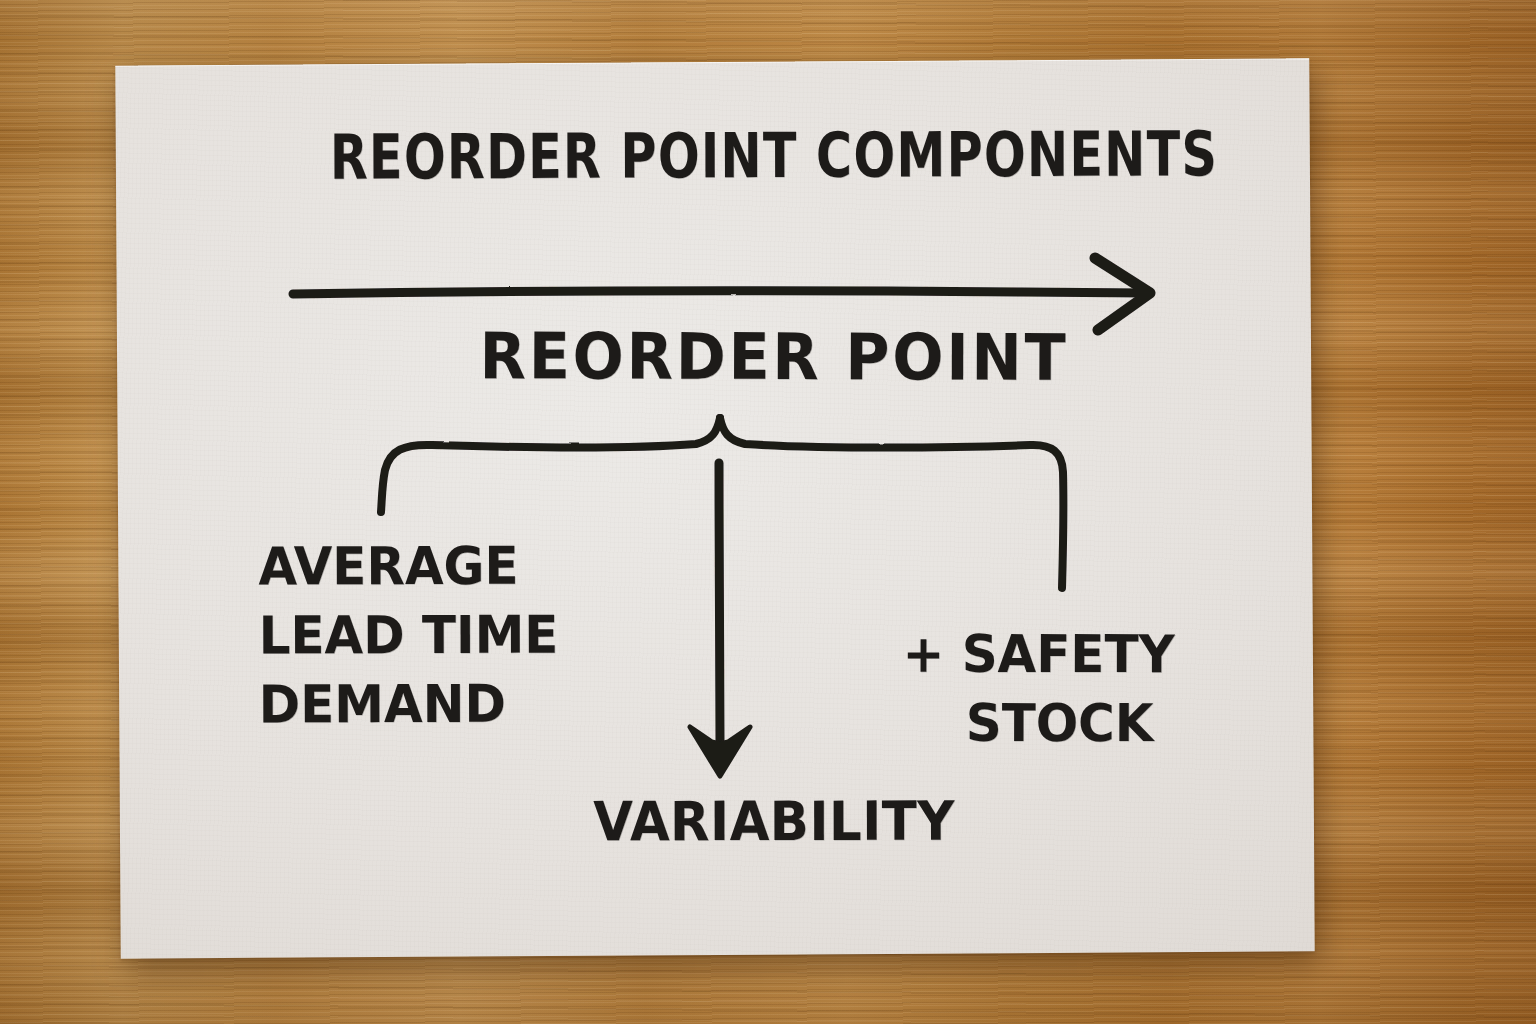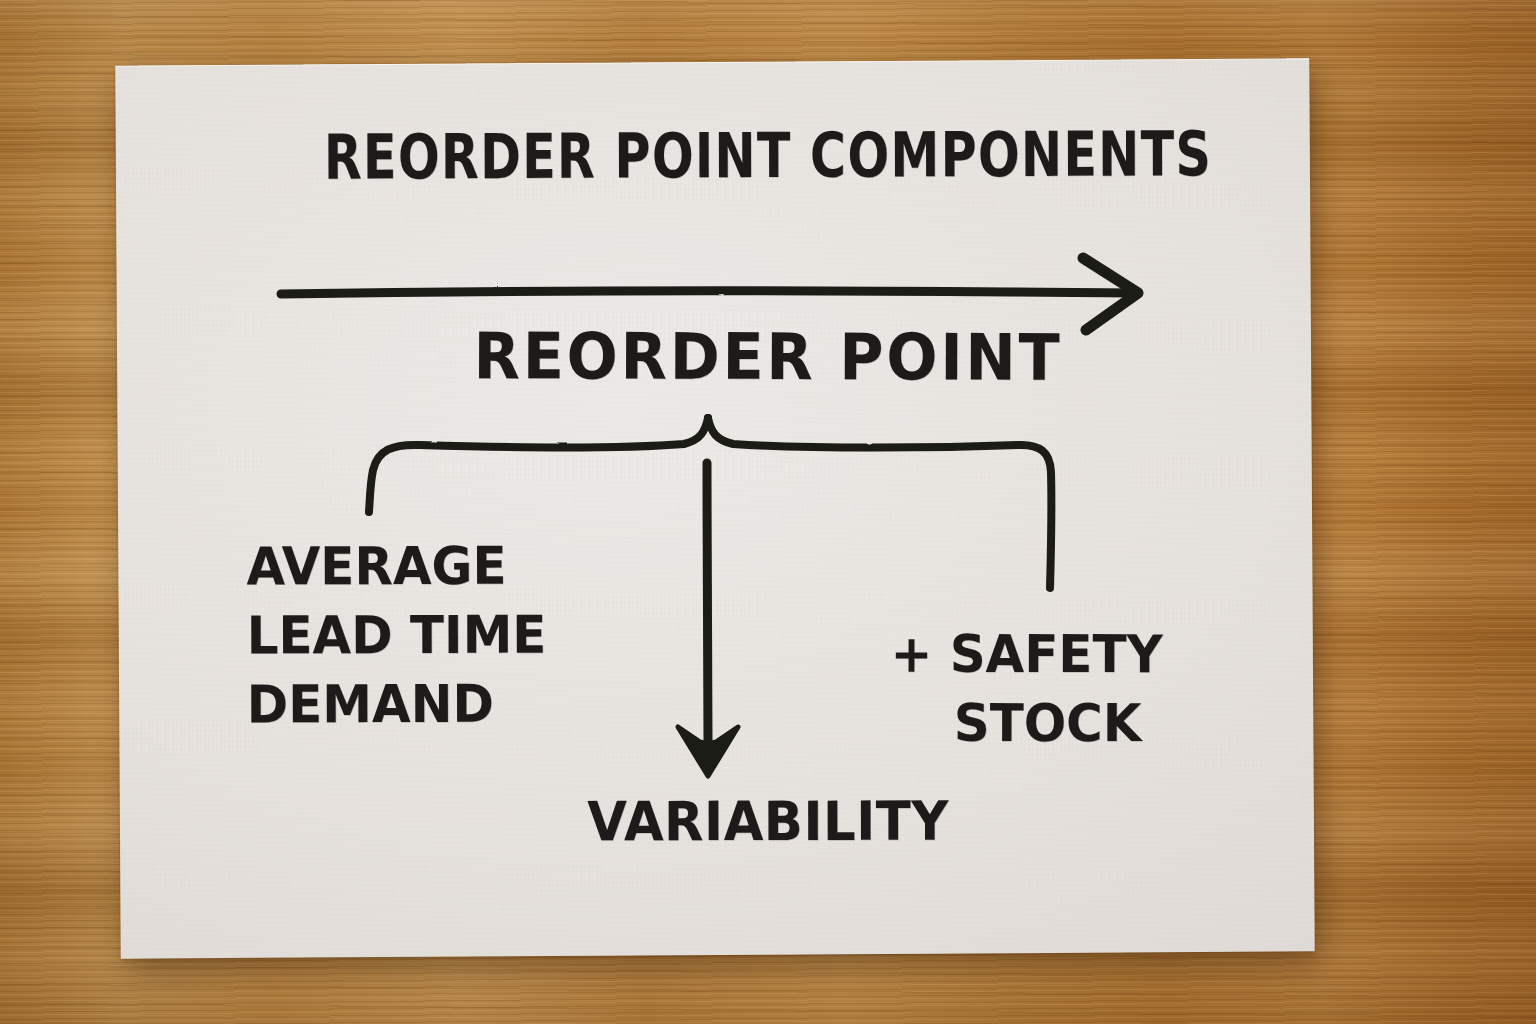--- a/index.html
+++ b/index.html
@@ -139,20 +139,21 @@
         rgba(150,140,130,0.03) 1px,
         rgba(255,255,255,0) 1px,
         rgba(255,255,255,0) 5px);
     pointer-events: none;
   }
 
   
   .ink-layer {
     position: absolute;
     inset: 0;
+    margin-left: 12px;
   }
 
   .hw {
     position: absolute;
     color: #1d1b19;
     font-family: "DejaVu Sans", sans-serif;
     font-weight: bold;
     white-space: nowrap;
     line-height: 1.0;
     text-shadow:

